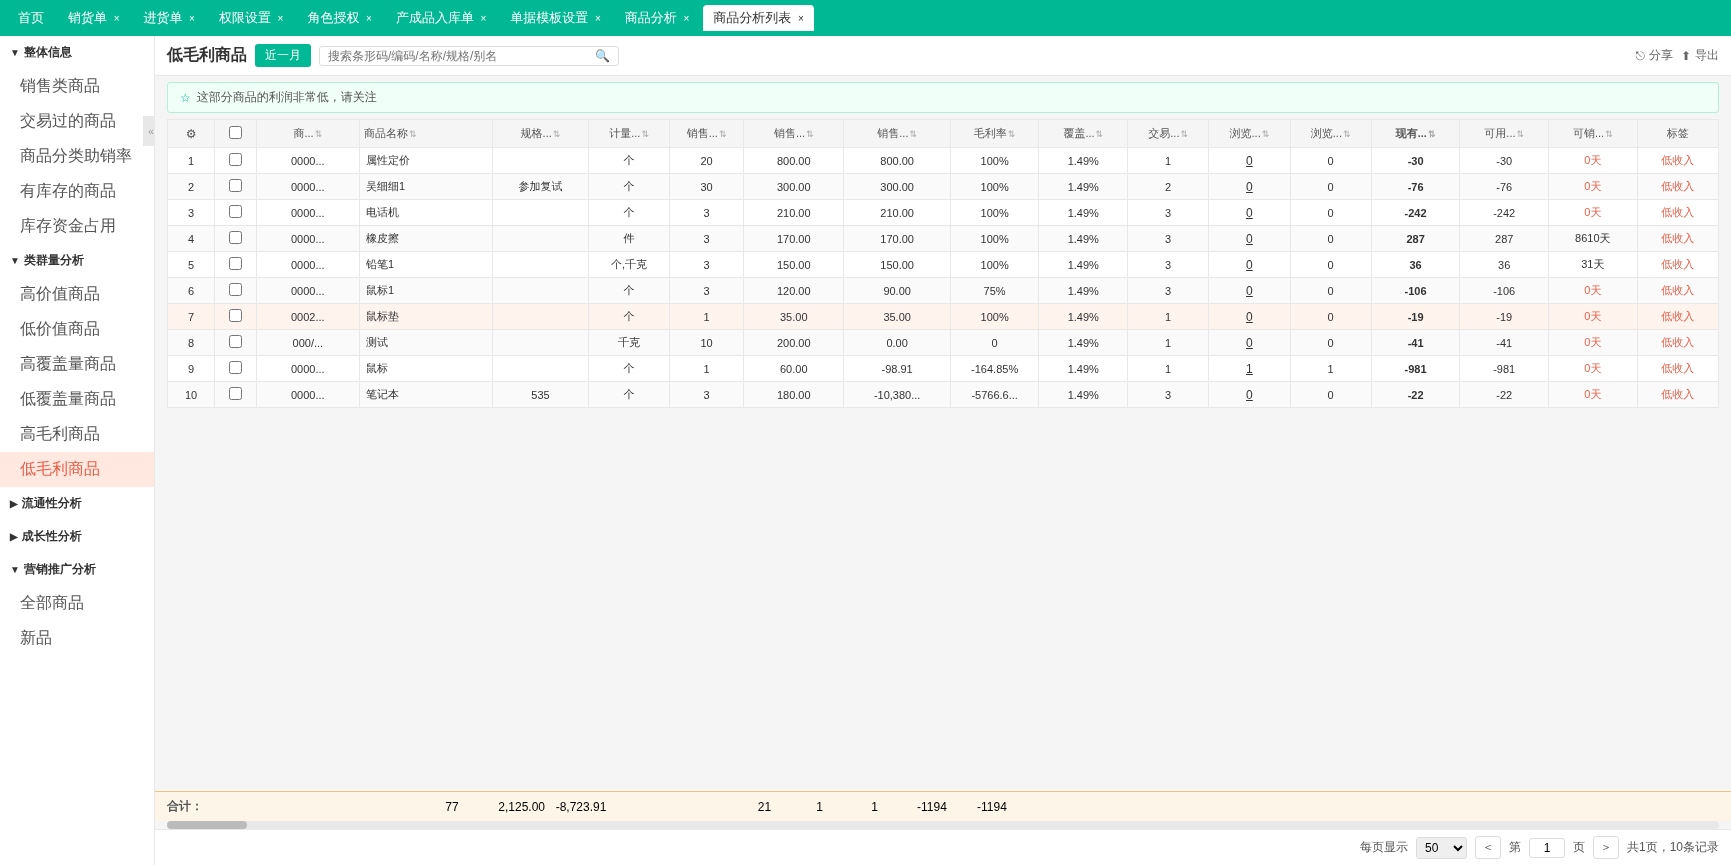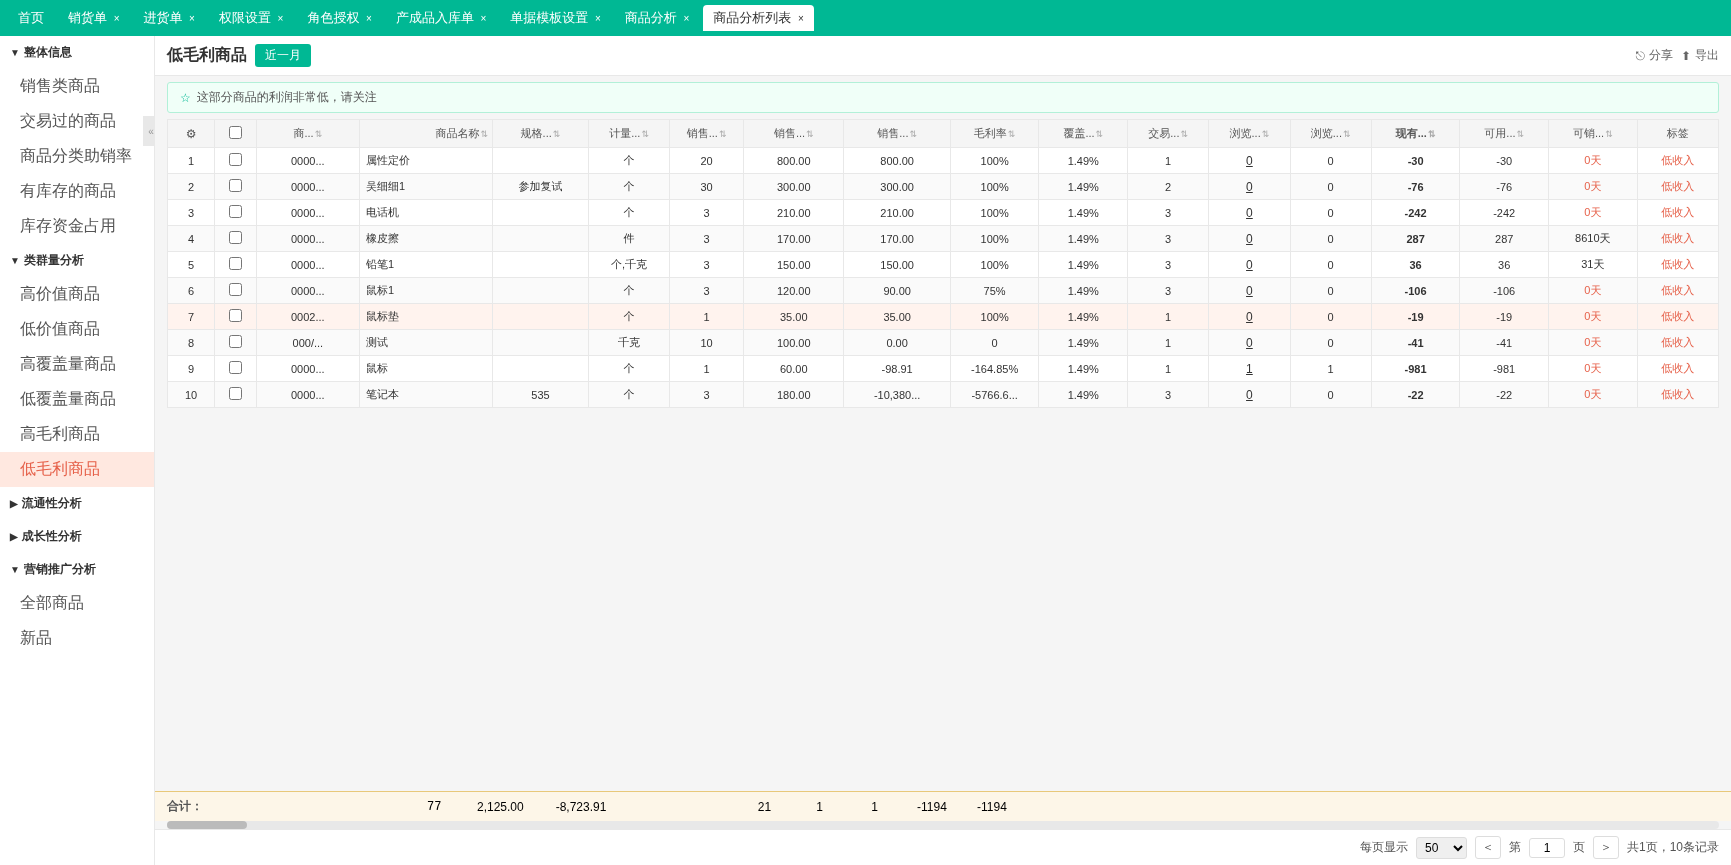--- a/index.html
+++ b/index.html
@@ -234,21 +234,21 @@
       border: 1px solid #ddd;
       padding: 2px 4px;
       border-radius: 3px;
       text-align: center;
       font-size: 12px;
     }
 
     .col-num { width: 32px; }
     .col-check { width: 28px; }
     .col-code { width: 70px; }
-    .col-name { width: 90px; text-align: right; }
+    .col-name { width: 90px; text-align: left; }
     .col-spec { width: 65px; }
     .col-unit { width: 55px; }
     .col-sale-qty { width: 50px; }
     .col-sale-price { width: 68px; }
     .col-sale-amount { width: 72px; }
     .col-margin { width: 60px; }
     .col-coverage { width: 60px; }
     .col-trade { width: 55px; }
     .col-browse1 { width: 55px; }
     .col-browse2 { width: 55px; }
@@ -337,20 +337,24 @@
     <div class="collapse-btn">
       <span style="font-size:10px;color:#999;">«</span>
     </div>
   </div>
 
   <div class="content">
 
     <div class="content-header">
       <span class="page-title">低毛利商品</span>
       <button class="period-btn">近一月</button>
+      <div class="search-box">
+        <input type="text" placeholder="搜索条形码/编码/名称/规格/别名" style="">
+        <span class="search-icon">🔍</span>
+      </div>
       <div class="header-actions">
         <button class="action-btn">
           <span>⎋</span>
           <span>分享</span>
         </button>
         <button class="action-btn">
           <span>⬆</span>
           <span>导出</span>
         </button>
       </div>
@@ -527,21 +531,21 @@
       <td class="col-tag"><span class="tag-low-income">低收入</span></td>
     </tr>
             <tr>
       <td class="col-num">8</td>
       <td class="col-check"><input type="checkbox" style=""></td>
       <td class="col-code">000/...</td>
       <td class="col-name name-cell">测试</td>
       <td class="col-spec"></td>
       <td class="col-unit">千克</td>
       <td class="col-sale-qty">10</td>
-      <td class="col-sale-price">100.00</td>
+      <td class="col-sale-price">200.00</td>
       <td class="col-sale-amount">0.00</td>
       <td class="col-margin">0</td>
       <td class="col-coverage">1.49%</td>
       <td class="col-trade">1</td>
       <td class="col-browse1"><span class="underline-link">0</span></td>
       <td class="col-browse2">0</td>
       <td class="col-current">-41</td>
       <td class="col-available">-41</td>
       <td class="col-saleable" style="color:#e6614a">0天</td>
       <td class="col-tag"><span class="tag-low-income">低收入</span></td>
@@ -585,22 +589,22 @@
       <td class="col-available">-22</td>
       <td class="col-saleable" style="color:#e6614a">0天</td>
       <td class="col-tag"><span class="tag-low-income">低收入</span></td>
     </tr>
           </tbody>
       </table>
     </div>
 
     <div class="footer-total" style="display:flex; align-items:center; font-size:11px; min-height:30px; background:#fdf6e8; border-top:1px solid #e8c87a; padding: 0 12px;">
       <div style="width:260px; font-weight:bold; color:#555;">合计：</div>
-      <div style="width:50px; font-family:Liberation Mono, monospace;">77</div>
-      <div style="width:68px; text-align:left;">2,125.00</div>
+      <div style="width:50px; text-align:center;">77</div>
+      <div style="width:68px; text-align:right;">2,125.00</div>
       <div style="width:72px; text-align:center;">-8,723.91</div>
       <div style="width:60px; text-align:center;"></div>
       <div style="width:60px; text-align:center;"></div>
       <div style="width:55px; text-align:center;">21</div>
       <div style="width:55px; text-align:center;">1</div>
       <div style="width:55px; text-align:center;">1</div>
       <div style="width:60px; text-align:center;">-1194</div>
       <div style="width:60px; text-align:center;">-1194</div>
     </div>
 

